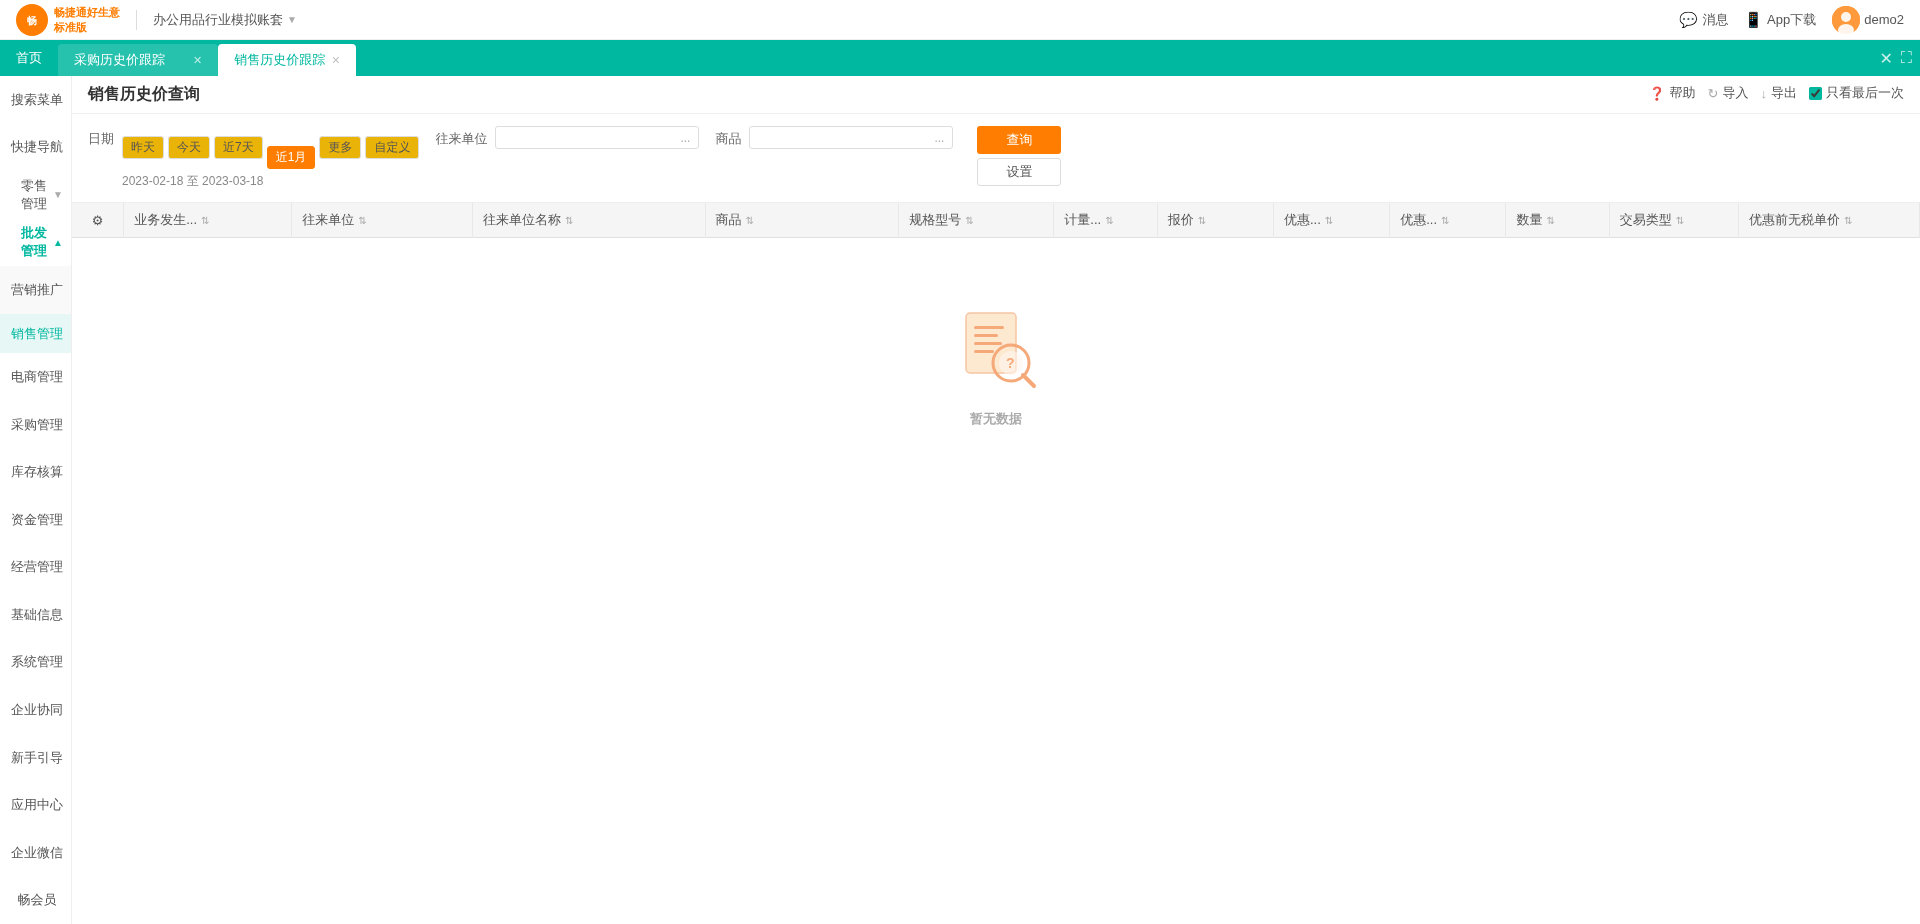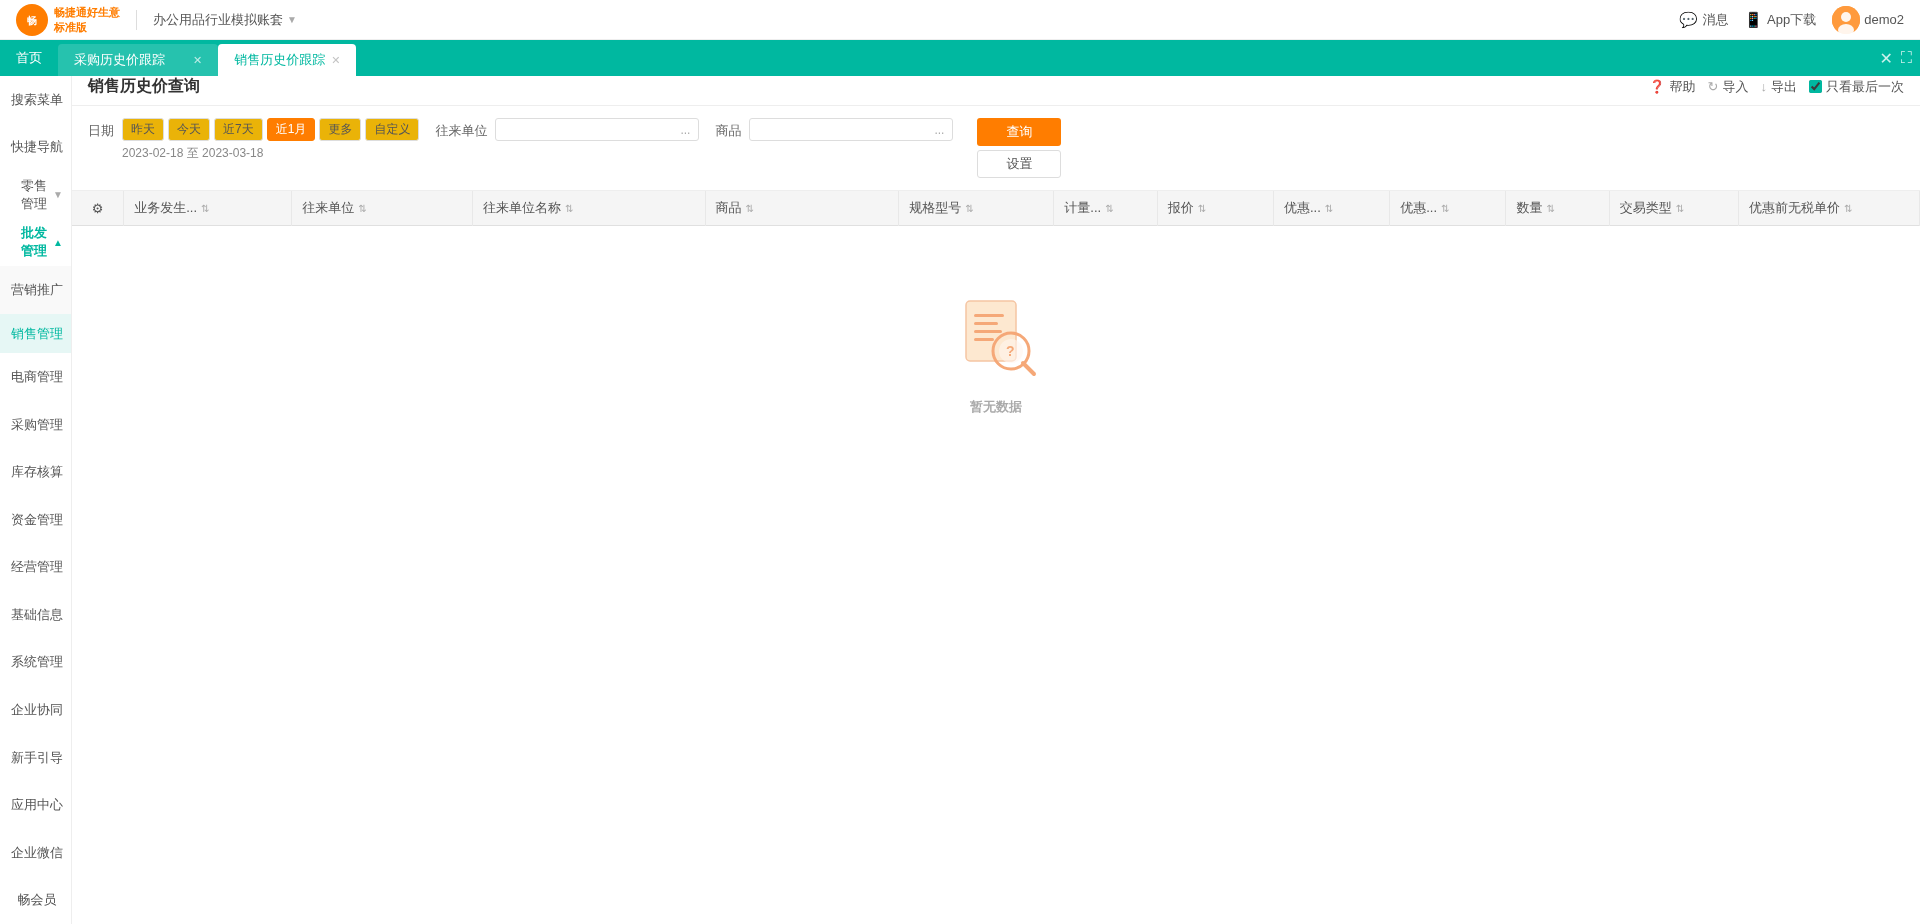--- a/index.html
+++ b/index.html
@@ -208,23 +208,23 @@
       background: #fff;
       margin: 0;
       flex: 1;
       padding: 0;
       display: flex;
       flex-direction: column;
     }
 
     .page-header {
       display: flex;
-      align-items: center;
+      align-items: flex-start;
       justify-content: space-between;
-      padding: 0 16px 8px;
+      padding: 8px 16px 8px;
       border-bottom: 1px solid #eee;
     }
     .page-title {
       font-size: 16px;
       font-weight: bold;
       color: #333;
     }
     .page-header-actions {
       display: flex;
       align-items: center;
@@ -275,20 +275,21 @@
       border-radius: 3px;
       cursor: pointer;
       font-size: 12px;
       color: #555;
       background: #eab308;
     }
     .date-btn.active {
       background: #ff7d00;
       color: #fff;
       border-color: #ff7d00;
+      margin-top: 20px;
     }
     .date-range {
       font-size: 12px;
       color: #888;
     }
     .filter-field {
       display: flex;
       align-items: center;
       border: 1px solid #ddd;
       border-radius: 3px;

